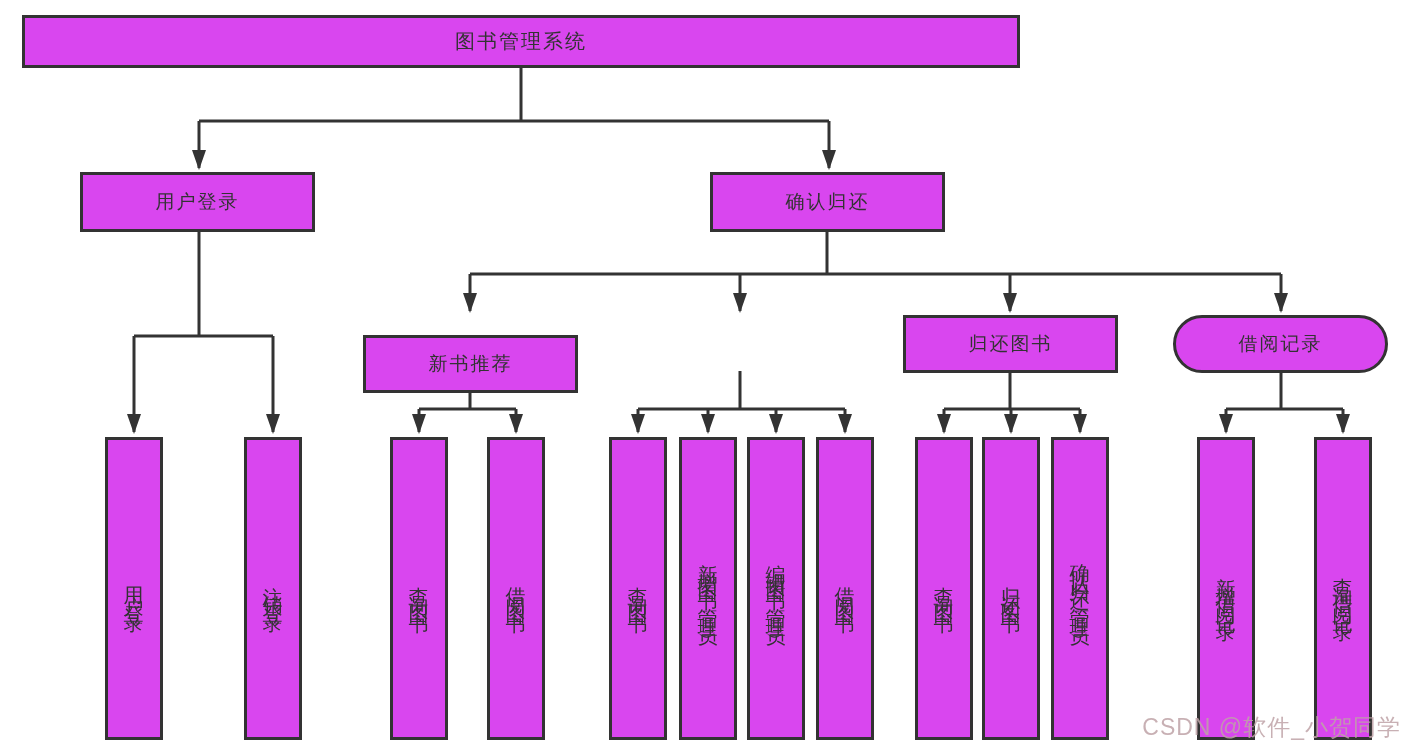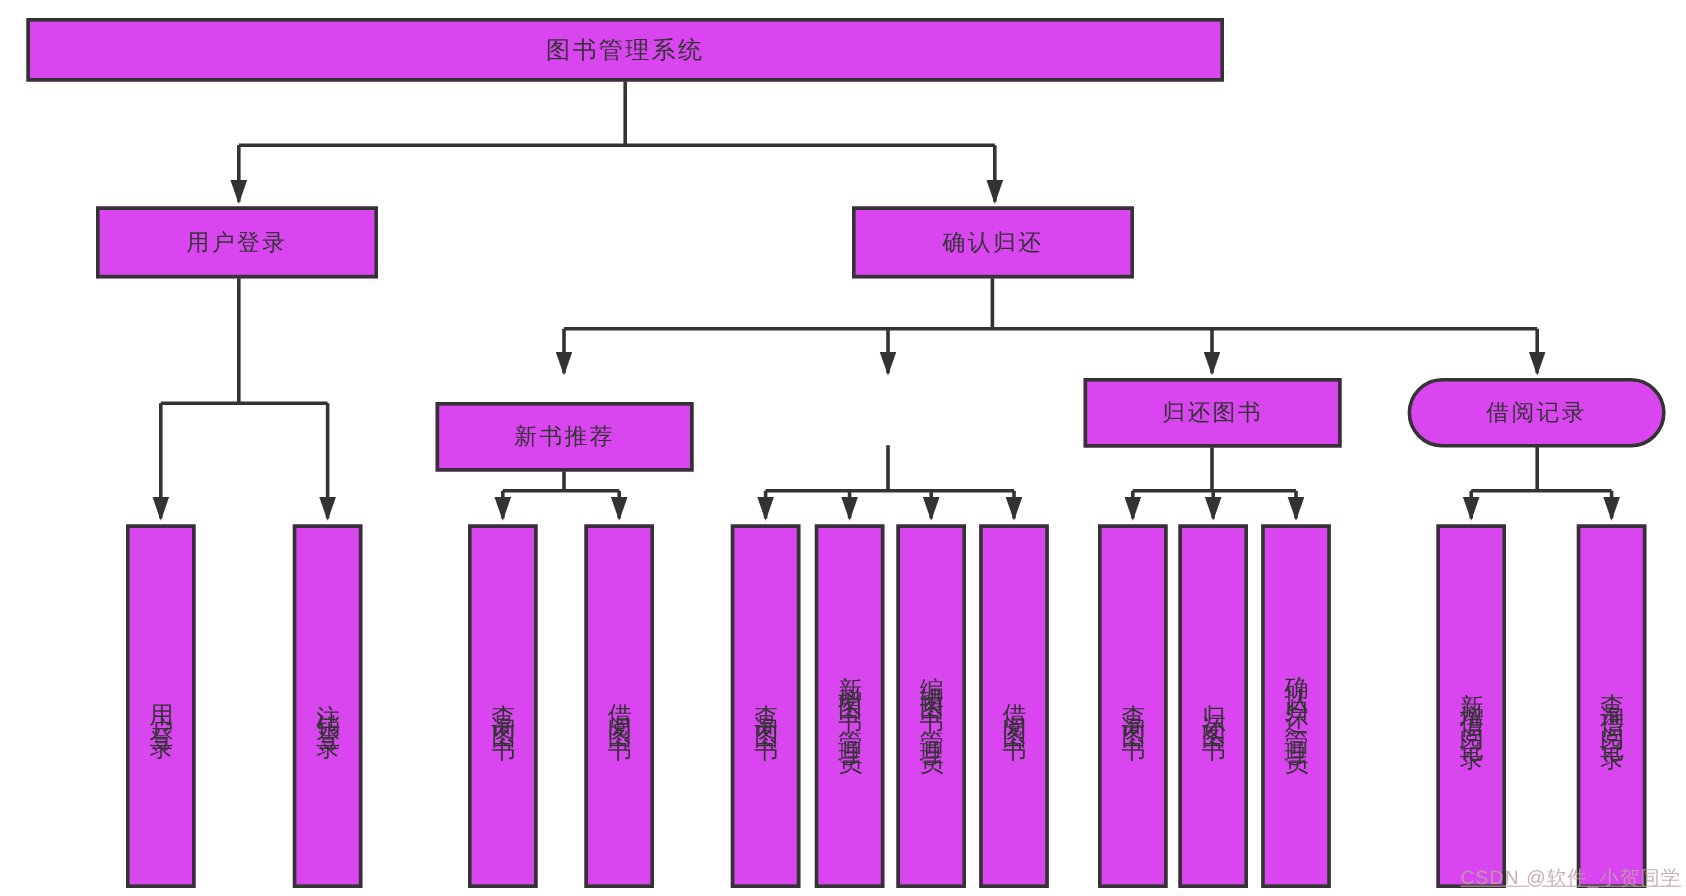--- a/index.html
+++ b/index.html
@@ -22,22 +22,22 @@
   .h  { font-size: 20px; letter-spacing: 2px; }
   .h2 { font-size: 19px; letter-spacing: 2px; }
   .v  { width: 58px; height: 303px; }
   .vt {
     writing-mode: vertical-rl; text-orientation: mixed;
     font-size: 20px; letter-spacing: 9px; line-height: 1.1;
     white-space: nowrap;
   }
   .watermark {
     position: absolute; right: 4px; bottom: 4px; z-index: 2;
-    font-size: 16px; letter-spacing: 1px;
-    color: var(--watermark, #bfa3a7); opacity: 0.85; text-decoration: underline;
+    font-size: 23px; letter-spacing: 1px;
+    color: var(--watermark, #bfa3a7); opacity: 0.85;
   }
 </style>
 </head>
 <body style="--background: #ffffff; --line: #333333; --border: #333333; --text: #333333; --watermark: #bfa3a7;">
 
 <div class="stage">
 
   <svg class="connectors" width="1405" height="747" viewBox="0 0 1405 747" aria-hidden="true">
     <defs>
       <marker id="arrowhead" markerUnits="userSpaceOnUse" markerWidth="22" markerHeight="16" refX="18" refY="7" orient="auto">

